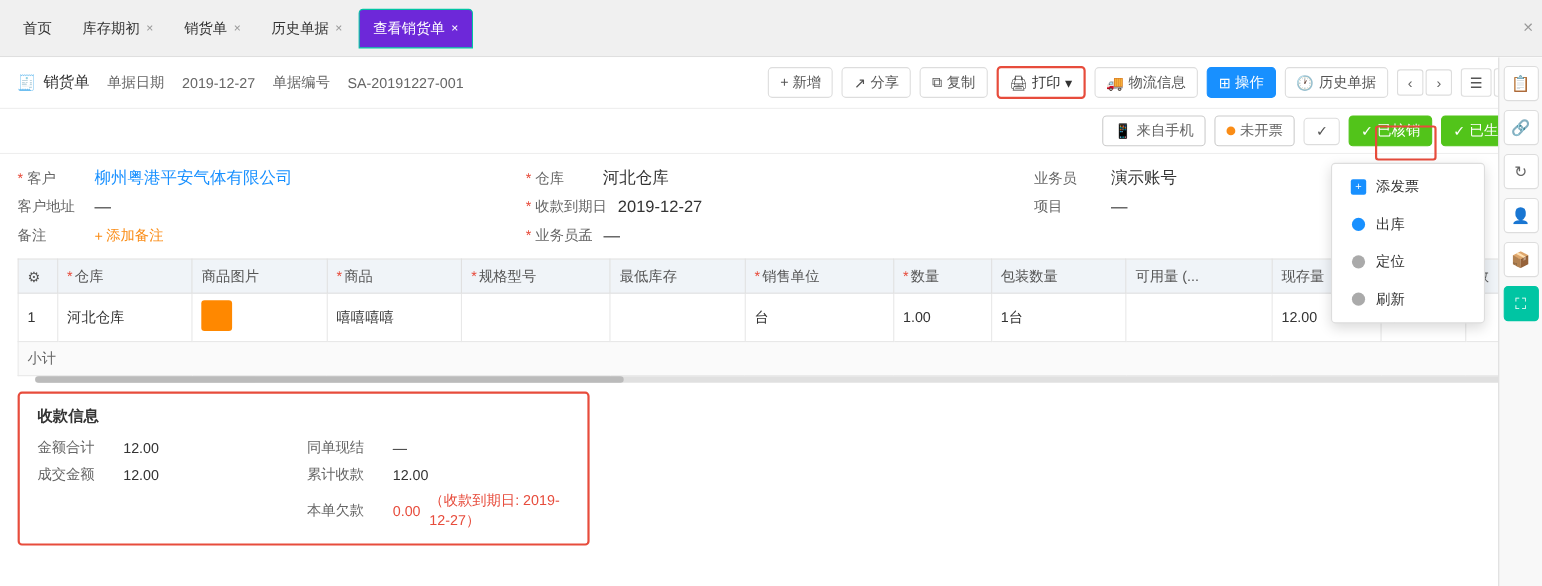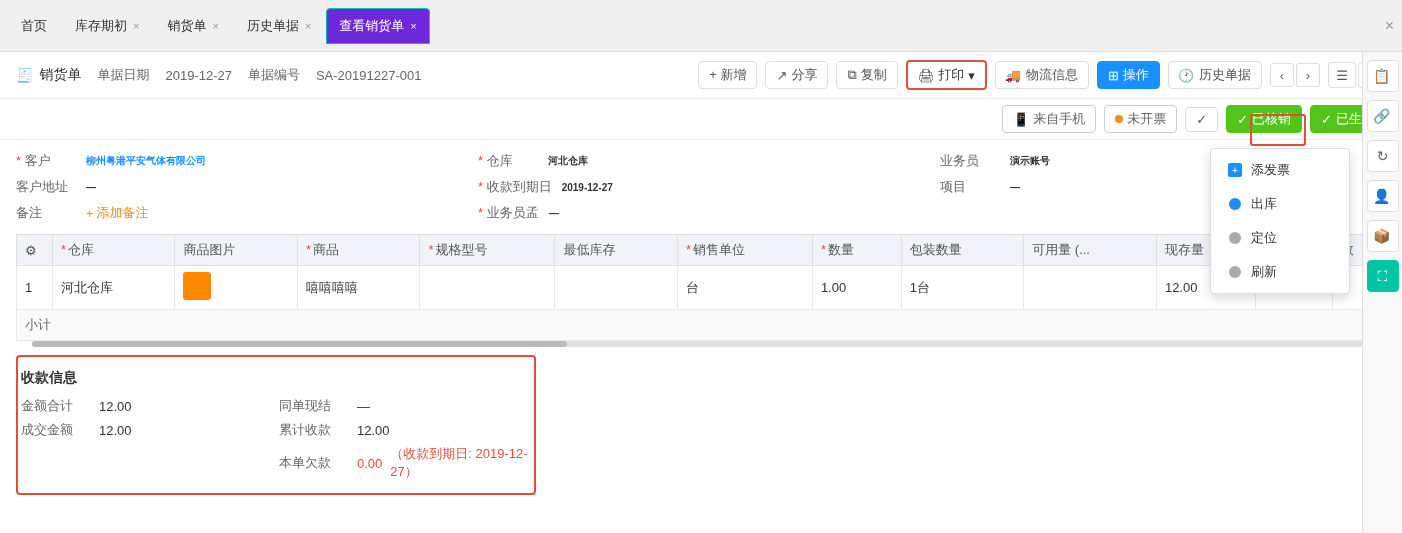--- a/index.html
+++ b/index.html
@@ -60,21 +60,21 @@
     .btn-success { background: #52c41a; color: #fff; border-color: #52c41a; }
     .btn-open { border-color: #ccc; color: #666; }
     .status-dot { width: 8px; height: 8px; border-radius: 50%; display: inline-block; }
     .dot-orange { background: #fa8c16; }
 
     
     .form-area { padding: 12px 16px; display: grid; grid-template-columns: 1fr 1fr 1fr; gap: 8px 16px; }
     .form-row { display: flex; align-items: center; gap: 10px; }
     .form-label { color: #666; white-space: nowrap; font-size: 13px; min-width: 60px; }
     .form-label.required::before { content: '* '; color: #e74c3c; }
-    .form-value { color: #333; font-size: 10px; font-weight: bold; }
+    .form-value { color: #333; font-size: 15px; }
     .form-link { color: #1890ff; text-decoration: none; }
     .add-note-btn { color: #fa8c16; cursor: pointer; display: flex; align-items: center; gap: 3px; font-size: 13px; }
 
     
     .table-container { padding: 0 16px; }
     .data-table { width: 100%; border-collapse: collapse; font-size: 13px; }
     .data-table th {
       background: #f0f4f8; border: 1px solid #e0e0e0; padding: 6px 8px;
       text-align: left; font-weight: normal; color: #555; white-space: nowrap;
     }
@@ -85,21 +85,21 @@
     .data-table .subtotal-row td { background: #f9f9f9; color: #666; }
     .col-icon { width: 36px; text-align: center; }
     .required-star { color: #e74c3c; margin-right: 2px; }
     .product-img { width: 28px; height: 28px; background: #ff8800; border-radius: 3px; display: inline-block; }
     .scrollbar-track { height: 6px; background: #e0e0e0; border-radius: 3px; margin: 0 16px; }
     .scrollbar-thumb { width: 40%; height: 6px; background: #bbb; border-radius: 3px; }
 
     
     .payment-box {
       border: 2px solid #e74c3c; border-radius: 4px; margin: 8px 16px;
-      padding: 12px 3px; background: #fff; max-width: 520px;
+      padding: 12px 16px; background: #fff; max-width: 520px;
     }
     .payment-title { font-weight: bold; font-size: 14px; margin-bottom: 10px; }
     .payment-grid { display: grid; grid-template-columns: 1fr 1fr; gap: 6px; }
     .payment-row { display: flex; align-items: center; gap: 8px; }
     .payment-label { color: #666; min-width: 70px; }
     .payment-value { color: #333; }
     .payment-value.red { color: #e74c3c; }
     .payment-value.date { color: #e74c3c; }
 
     

